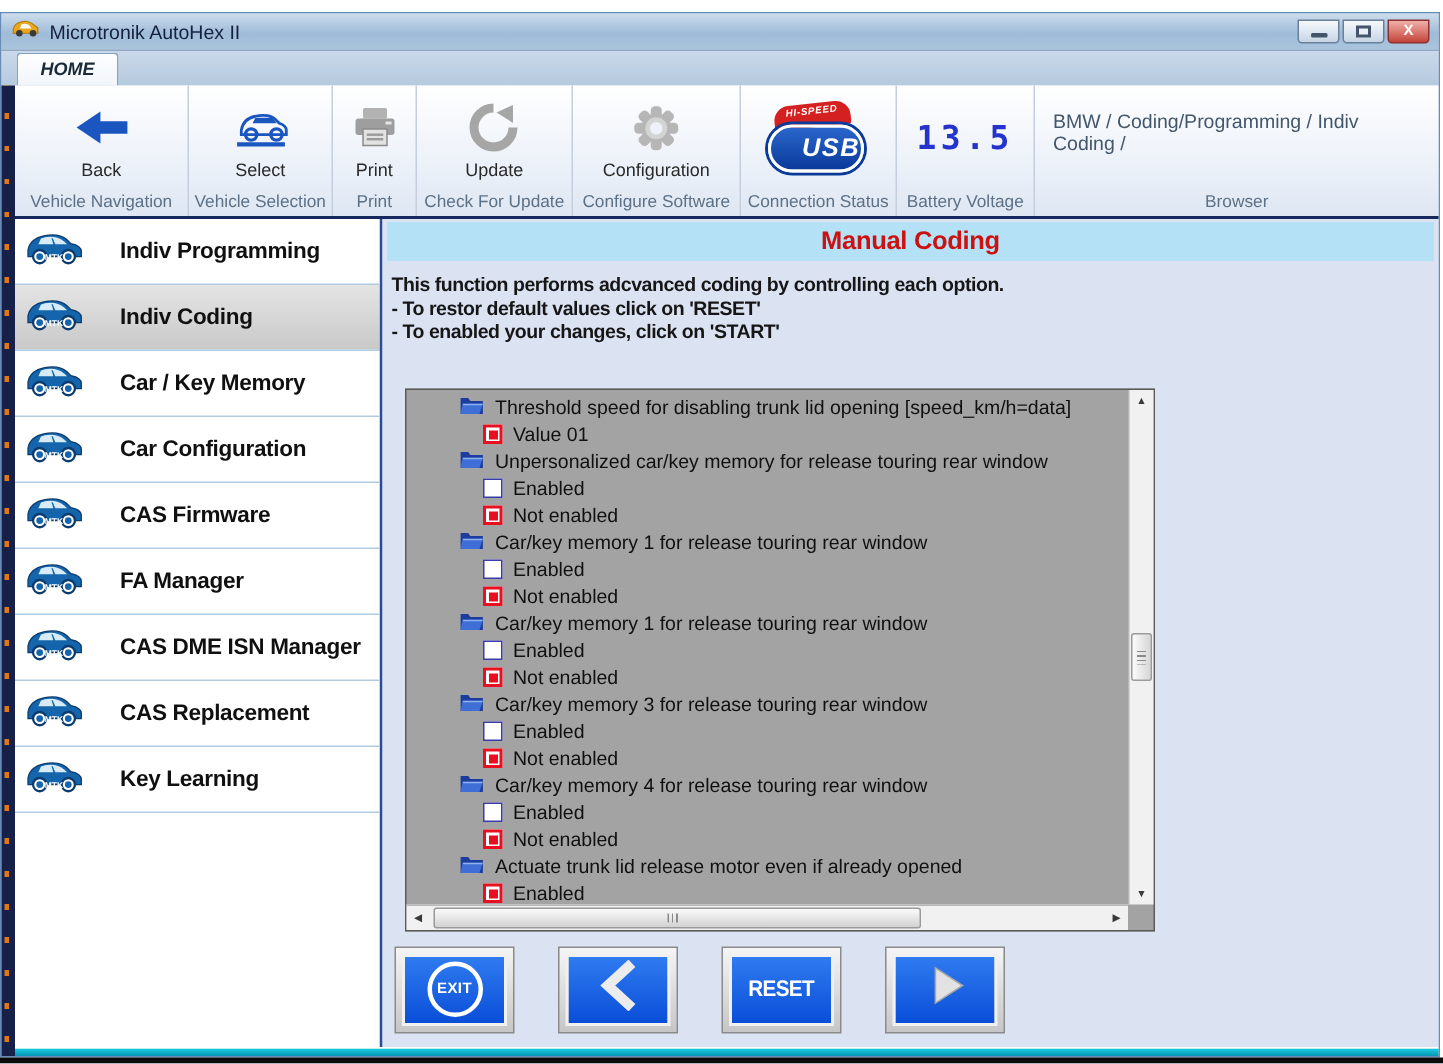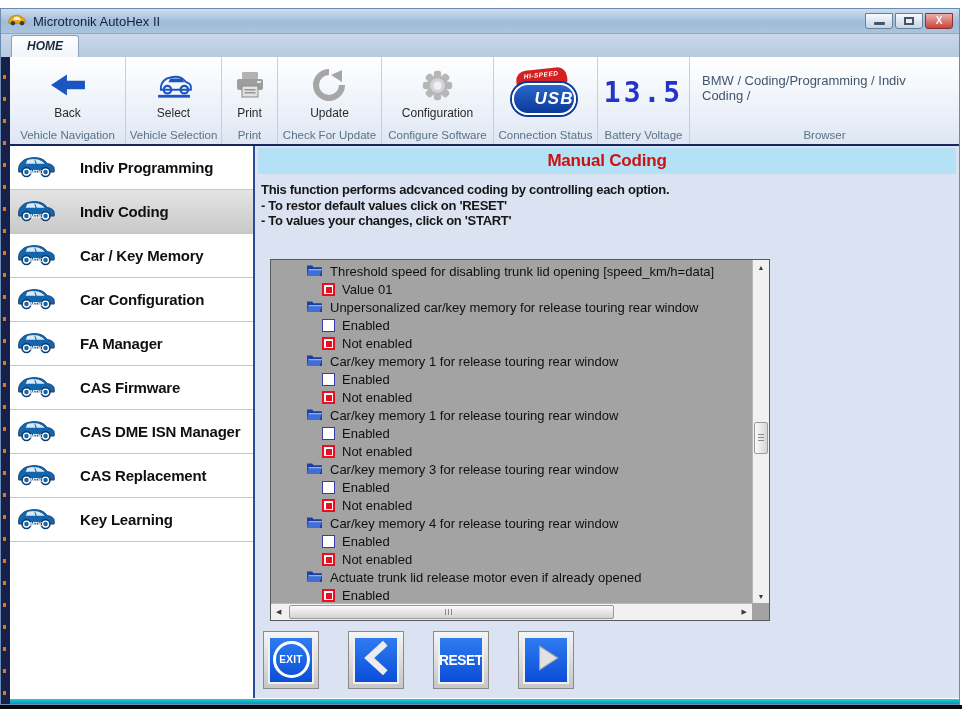--- a/index.html
+++ b/index.html
@@ -48,21 +48,21 @@
   .group-label { font-size:11.5px; color:#5c7086; padding:4px 2px 3px; white-space:nowrap; }
   .breadcrumb { font-size:13px; color:#42566c; margin-top:14px; padding:0 10px; align-self:flex-start; }
   .usb-logo { position:relative; width:68px; height:46px; }
   .usb-banner { position:absolute; top:0; left:4px; background:#d42020; color:#fff; font-size:6.5px;
                 font-weight:bold; font-style:italic; padding:2px 8px 7px; border-radius:10px 10px 2px 2px;
                 transform:rotate(-6deg); letter-spacing:0.5px; }
   .usb-oval { position:absolute; bottom:0; left:0; width:64px; height:32px;
               background:linear-gradient(#2a66cc,#0a3a9a); border-radius:16px; border:2px solid #ffffff;
               box-shadow:0 0 0 2px #0a3a9a; color:#fff; font-weight:bold; font-style:italic; font-size:17px;
               display:flex; align-items:center; justify-content:flex-end; letter-spacing:1px; }
-  .battery-display { font-family:"DejaVu Sans Mono", monospace; font-weight:bold; font-size:28px;
+  .battery-display { font-family:"DejaVu Sans Mono", monospace; font-weight:bold; font-size:22px;
                      color:var(--battery_blue,#2433cc); letter-spacing:3px;text-align:right; }
 
   
   .content-row { flex:1; display:flex; min-height:0; }
   .sidebar { width:245px; flex:0 0 245px; background:#fff; border-right:2px solid #2a4a9a;
              display:flex; flex-direction:column; }
   .side-item { height:44px; flex:0 0 44px; display:flex; align-items:center; gap:24px; padding-left:6px;
                border-bottom:1px solid #b0cce4; background:#fff; cursor:pointer; }
   .side-item.selected { background:linear-gradient(#e4e4e4,#c9c9c9); }
   .side-label { font-size:15px; font-weight:bold; color:#101010; letter-spacing:-0.2px; }
@@ -100,21 +100,21 @@
              border-top:1px solid #b8b8b8; display:flex; align-items:center; }
   .harrow { font-size:7px; color:#3a3a3a; padding:0 5px; }
   .htrack { flex:1; height:100%; position:relative; }
   .hthumb { position:absolute; left:3px; width:72%; top:1px; bottom:1px;
             background:linear-gradient(#fbfbfb,#d2d2d2); border:1px solid #9a9a9a; border-radius:2px; }
   .hthumb::after { content:""; position:absolute; top:3px; bottom:3px; left:48%; width:9px;
             background:repeating-linear-gradient(90deg,#8a8a8a 0 1px, transparent 1px 3px); }
 
   
   .btn-row { margin:10px 0 0 5px; display:flex; gap:29px; }
-  .big-btn { width:56px; height:58px; background:linear-gradient(#f5f5f5,#c6c6c6);
+  .big-btn { width:80px; height:58px; background:linear-gradient(#f5f5f5,#c6c6c6);
              border:1px solid #8a8a8a; padding:4px; cursor:pointer; }
   .big-btn-inner { width:100%; height:100%; background:linear-gradient(var(--button_blue_light,#2f7bf0),var(--button_blue,#0a4ed8));
              border:2px solid #f0f0f0; display:flex; align-items:center; justify-content:center; }
   .exit-circle { width:37px; height:37px; border:3px solid #fff; border-radius:50%;
              display:flex; align-items:center; justify-content:center; color:#fff; font-size:10px;
              font-weight:bold; letter-spacing:0.3px; }
   .reset-text { color:#fff; font-weight:bold; font-size:15px; transform:scaleX(0.92); letter-spacing:-0.5px; }
 
   .bottom-bar { height:6px; flex:0 0 6px; background:linear-gradient(#18d0e0,#0894b4); border-top:1px solid #ffffff; }
 </style>
@@ -328,36 +328,36 @@
                 <path d="M15 7.5 C21 6 27 7 31 10.5 L33 12.5 L24 12.5 L22 7.8 Z" fill="#d6eaf8"></path>
                 <path d="M13 8 C16 7 19 7 21 7.5 L22.5 12.5 L11 12.5 Z" fill="#d6eaf8"></path>
                 <circle cx="12" cy="22" r="6" fill="#0c3c6e"></circle>
                 <circle cx="12" cy="22" r="4.2" fill="#ffffff"></circle>
                 <circle cx="12" cy="22" r="2.6" fill="#1565ad"></circle>
                 <circle cx="34" cy="22" r="6" fill="#0c3c6e"></circle>
                 <circle cx="34" cy="22" r="4.2" fill="#ffffff"></circle>
                 <circle cx="34" cy="22" r="2.6" fill="#1565ad"></circle>
                 <text x="23" y="24.5" font-size="6.5" font-weight="bold" fill="#ffffff" text-anchor="middle">MTK</text>
               </svg></span>
+            <span class="side-label">CAS Firmware</span>
+          </div>
+          <div class="side-item">
+            <span class="side-icon"><svg viewBox="0 0 46 30" width="40" height="26">
+                <path d="M3 17 C4 11 9 7 15 6 C22 4.5 29 5.5 33 9 L36 12 C41 13 44 15 44 18 L44 22 L3 22 Z" fill="#1565ad" stroke="#0c3c6e" stroke-width="1"></path>
+                <path d="M15 7.5 C21 6 27 7 31 10.5 L33 12.5 L24 12.5 L22 7.8 Z" fill="#d6eaf8"></path>
+                <path d="M13 8 C16 7 19 7 21 7.5 L22.5 12.5 L11 12.5 Z" fill="#d6eaf8"></path>
+                <circle cx="12" cy="22" r="6" fill="#0c3c6e"></circle>
+                <circle cx="12" cy="22" r="4.2" fill="#ffffff"></circle>
+                <circle cx="12" cy="22" r="2.6" fill="#1565ad"></circle>
+                <circle cx="34" cy="22" r="6" fill="#0c3c6e"></circle>
+                <circle cx="34" cy="22" r="4.2" fill="#ffffff"></circle>
+                <circle cx="34" cy="22" r="2.6" fill="#1565ad"></circle>
+                <text x="23" y="24.5" font-size="6.5" font-weight="bold" fill="#ffffff" text-anchor="middle">MTK</text>
+              </svg></span>
             <span class="side-label">FA Manager</span>
-          </div>
-          <div class="side-item">
-            <span class="side-icon"><svg viewBox="0 0 46 30" width="40" height="26">
-                <path d="M3 17 C4 11 9 7 15 6 C22 4.5 29 5.5 33 9 L36 12 C41 13 44 15 44 18 L44 22 L3 22 Z" fill="#1565ad" stroke="#0c3c6e" stroke-width="1"></path>
-                <path d="M15 7.5 C21 6 27 7 31 10.5 L33 12.5 L24 12.5 L22 7.8 Z" fill="#d6eaf8"></path>
-                <path d="M13 8 C16 7 19 7 21 7.5 L22.5 12.5 L11 12.5 Z" fill="#d6eaf8"></path>
-                <circle cx="12" cy="22" r="6" fill="#0c3c6e"></circle>
-                <circle cx="12" cy="22" r="4.2" fill="#ffffff"></circle>
-                <circle cx="12" cy="22" r="2.6" fill="#1565ad"></circle>
-                <circle cx="34" cy="22" r="6" fill="#0c3c6e"></circle>
-                <circle cx="34" cy="22" r="4.2" fill="#ffffff"></circle>
-                <circle cx="34" cy="22" r="2.6" fill="#1565ad"></circle>
-                <text x="23" y="24.5" font-size="6.5" font-weight="bold" fill="#ffffff" text-anchor="middle">MTK</text>
-              </svg></span>
-            <span class="side-label">CAS Firmware</span>
           </div>
           <div class="side-item">
             <span class="side-icon"><svg viewBox="0 0 46 30" width="40" height="26">
                 <path d="M3 17 C4 11 9 7 15 6 C22 4.5 29 5.5 33 9 L36 12 C41 13 44 15 44 18 L44 22 L3 22 Z" fill="#1565ad" stroke="#0c3c6e" stroke-width="1"></path>
                 <path d="M15 7.5 C21 6 27 7 31 10.5 L33 12.5 L24 12.5 L22 7.8 Z" fill="#d6eaf8"></path>
                 <path d="M13 8 C16 7 19 7 21 7.5 L22.5 12.5 L11 12.5 Z" fill="#d6eaf8"></path>
                 <circle cx="12" cy="22" r="6" fill="#0c3c6e"></circle>
                 <circle cx="12" cy="22" r="4.2" fill="#ffffff"></circle>
                 <circle cx="12" cy="22" r="2.6" fill="#1565ad"></circle>
                 <circle cx="34" cy="22" r="6" fill="#0c3c6e"></circle>
@@ -400,21 +400,21 @@
           <div class="sidebar-fill"></div>
         </div>
 
       <div class="main">
         <div class="banner">
           <span>Manual Coding</span>
         </div>
         <div class="desc">
           <div>This function performs adcvanced coding by controlling each option.</div>
           <div>- To restor default values click on 'RESET'</div>
-          <div>- To values your changes, click on 'START'</div>
+          <div>- To enabled your changes, click on 'START'</div>
         </div>
 
         <div class="list-box">
           <div class="tree">
 
           <div class="tree-row folder">
                 <span class="ficon"><svg viewBox="0 0 18 14" width="17" height="13">
                     <path d="M1 4 L1 1.5 L6.5 1.5 L8 3.5 L17 3.5 L17 13 L1 13 Z" fill="#1d3d9e"></path>
                     <path d="M2.5 5.5 L17 5.5 L14.5 13 L0.9 13 Z" fill="#3f6fd6"></path>
                     <path d="M2.5 5.5 L17 5.5 L16.5 6.7 L2.9 6.7 Z" fill="#8fb2ee"></path>

